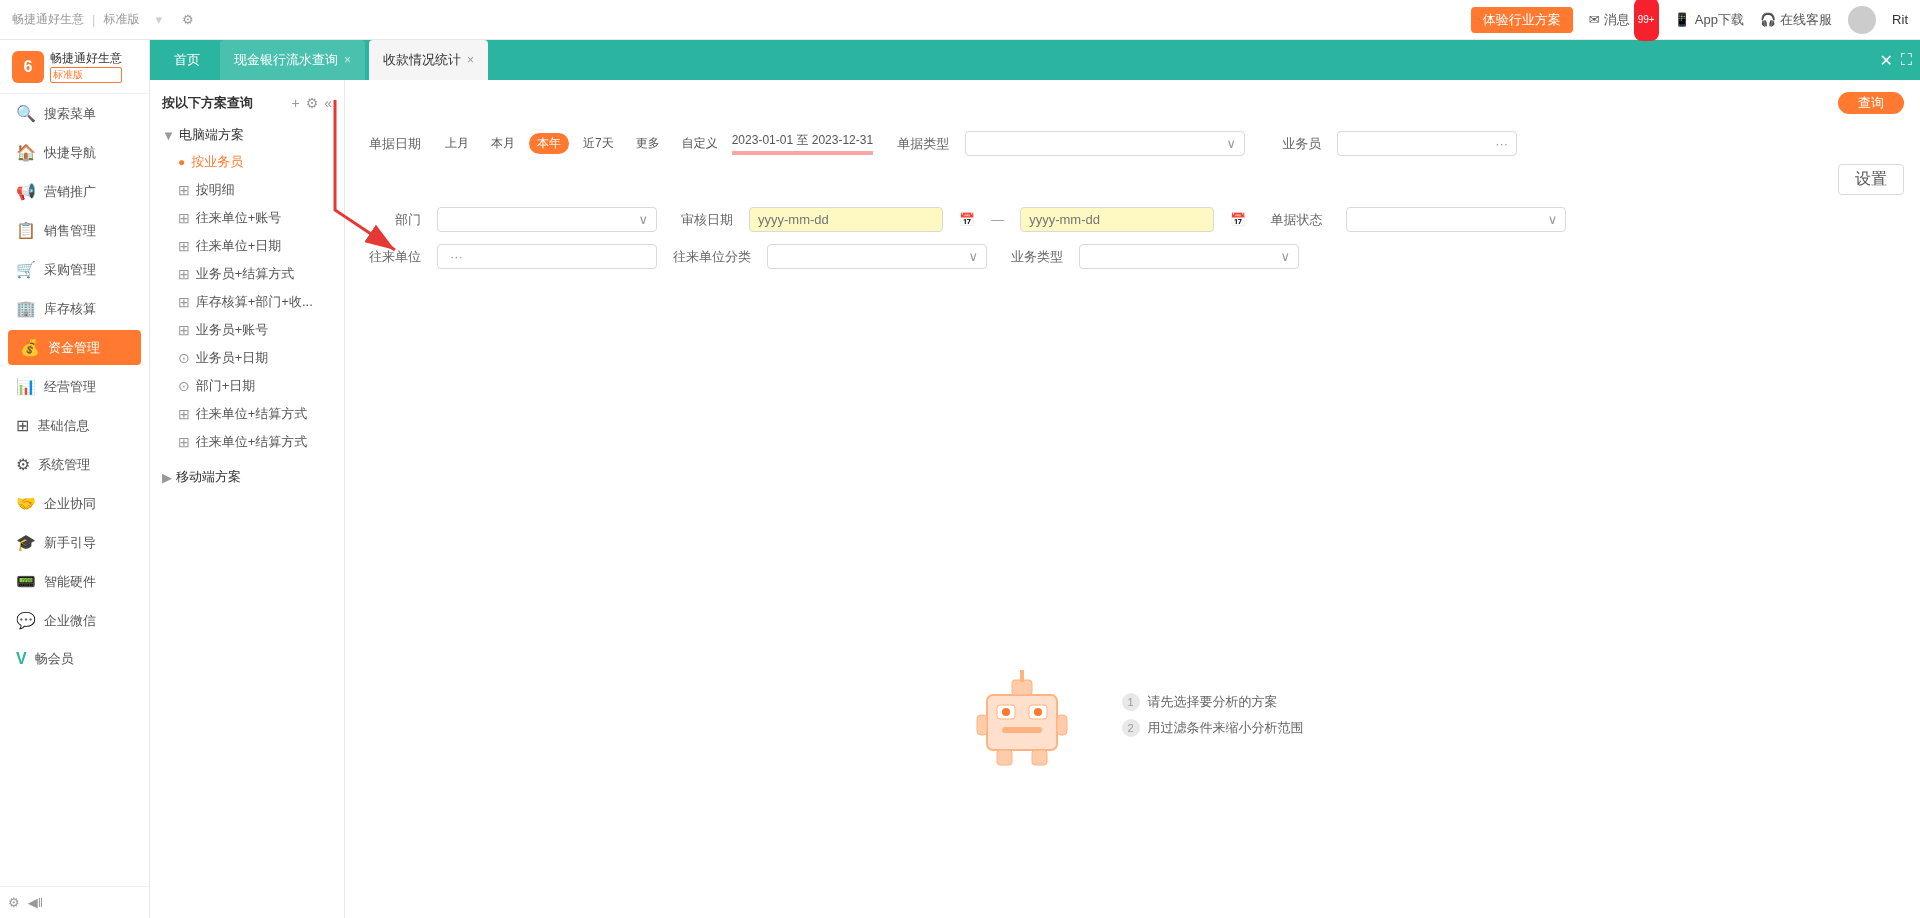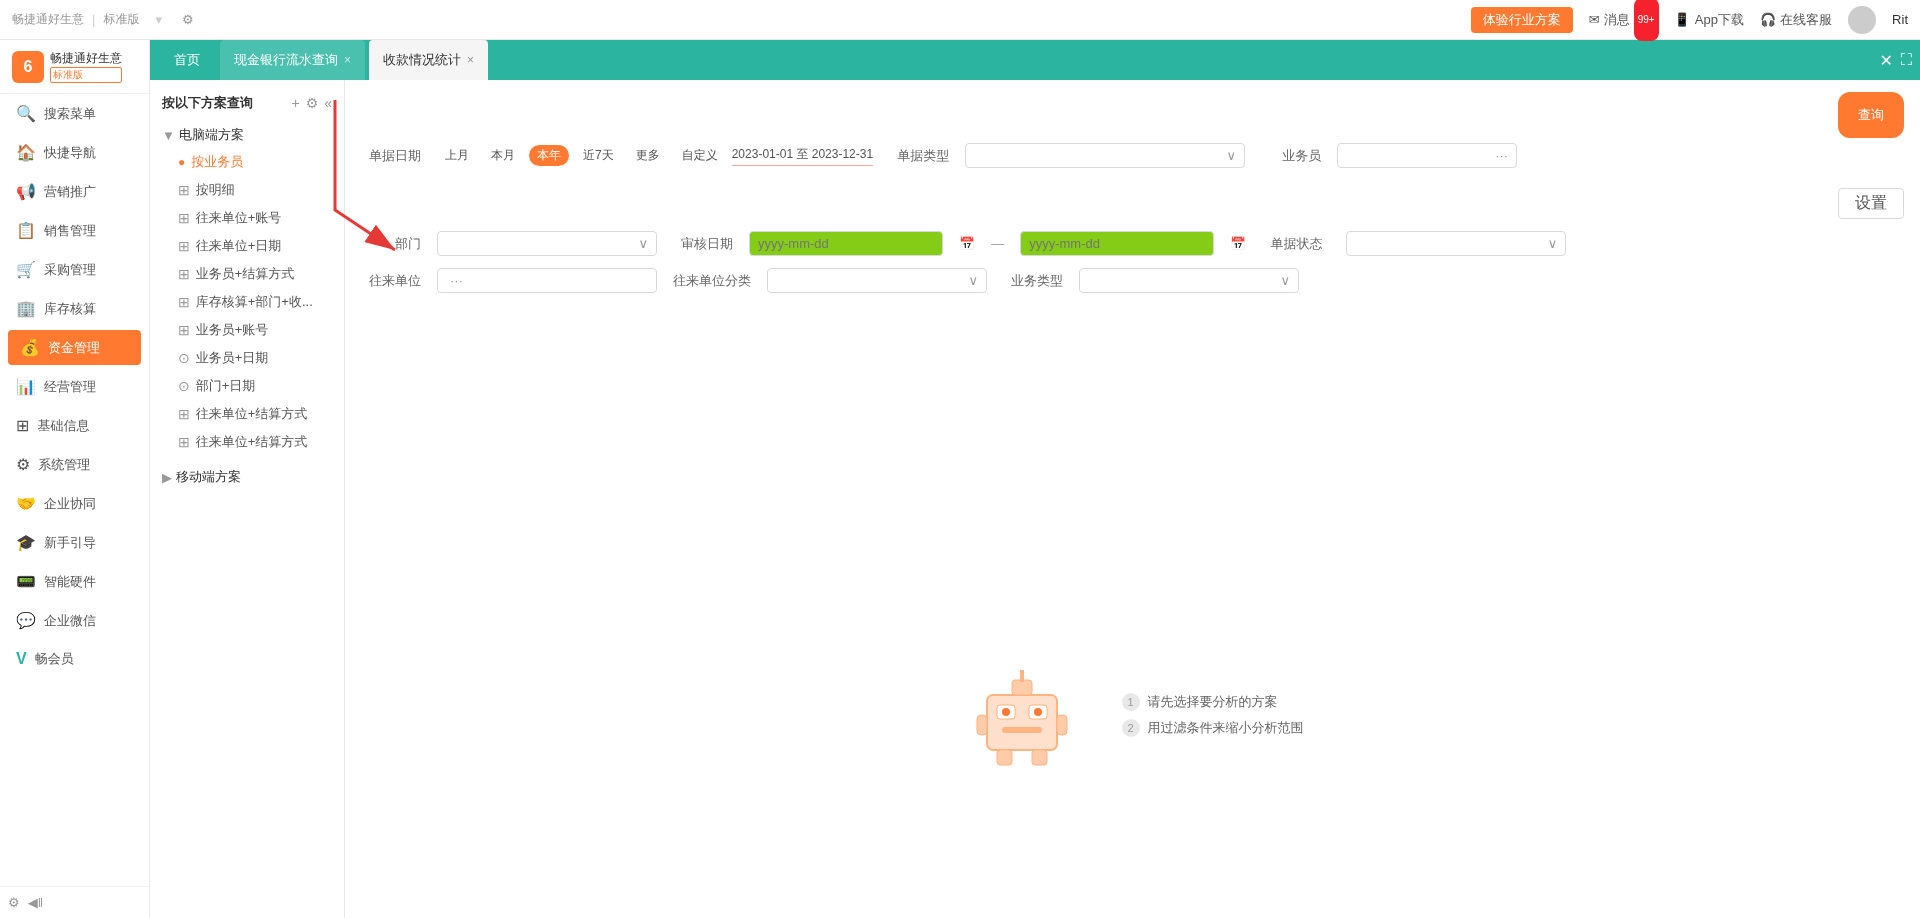--- a/index.html
+++ b/index.html
@@ -326,21 +326,21 @@
       cursor: pointer;
       color: #555;
     }
     .date-tab.active {
       background: #ff7a30;
       color: #fff;
     }
     .date-range {
       color: #555;
       font-size: 12px;
-      border-bottom: 1px solid #fca5a5;
+      border-bottom: 4px solid #fca5a5;
       padding-bottom: 2px;
       text-align: center;
     }
     .filter-select {
       border: 1px solid #d9d9d9;
       border-radius: 4px;
       padding: 4px 8px;
       font-size: 13px;
       color: #555;
       background: #fff;
@@ -353,38 +353,38 @@
     .filter-select-wide {
       min-width: 280px;
     }
     .filter-select-arrow { color: #999; margin-left: auto; }
     .filter-input {
       border: 1px solid #d9d9d9;
       border-radius: 4px;
       padding: 4px 8px;
       font-size: 13px;
       color: #555;
-      background: #84cc16;
+      background: #fef9c3;
       min-width: 140px;
     }
     .date-separator { color: #999; }
     .filter-dots { color: #999; cursor: pointer; margin-left: 4px; }
 
     .filter-actions {
       display: flex;
       flex-direction: column;
       gap: 6px;
       margin-left: auto;
     }
     .query-btn {
       background: #ff7a30;
       color: #fff;
       border: none;
       border-radius: 12px;
-      padding: 14px 20px;
+      padding: 2px 20px;
       cursor: pointer;
       font-size: 13px;
     }
     .setting-btn {
       background: #fff;
       color: #555;
       border: 1px solid #d9d9d9;
       border-radius: 4px;
       padding: 4px 16px;
       cursor: pointer;

